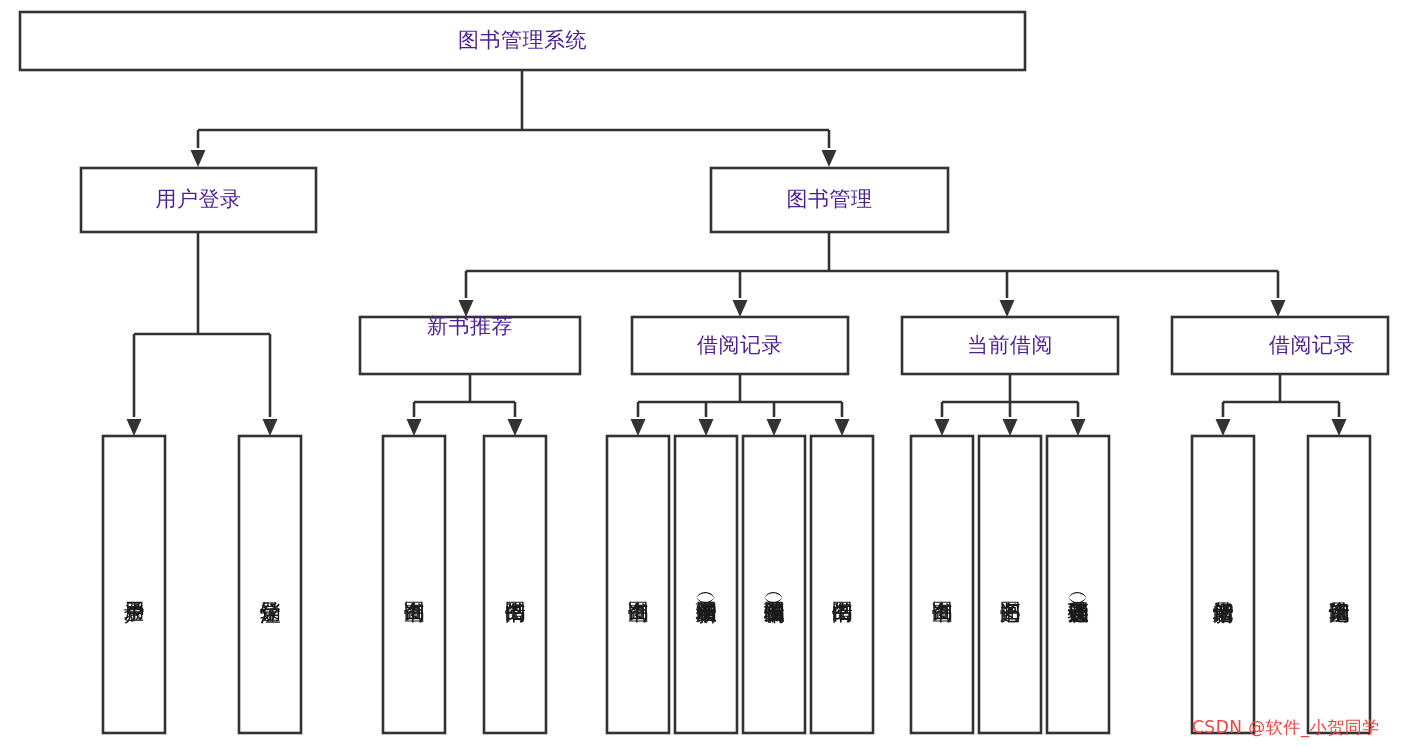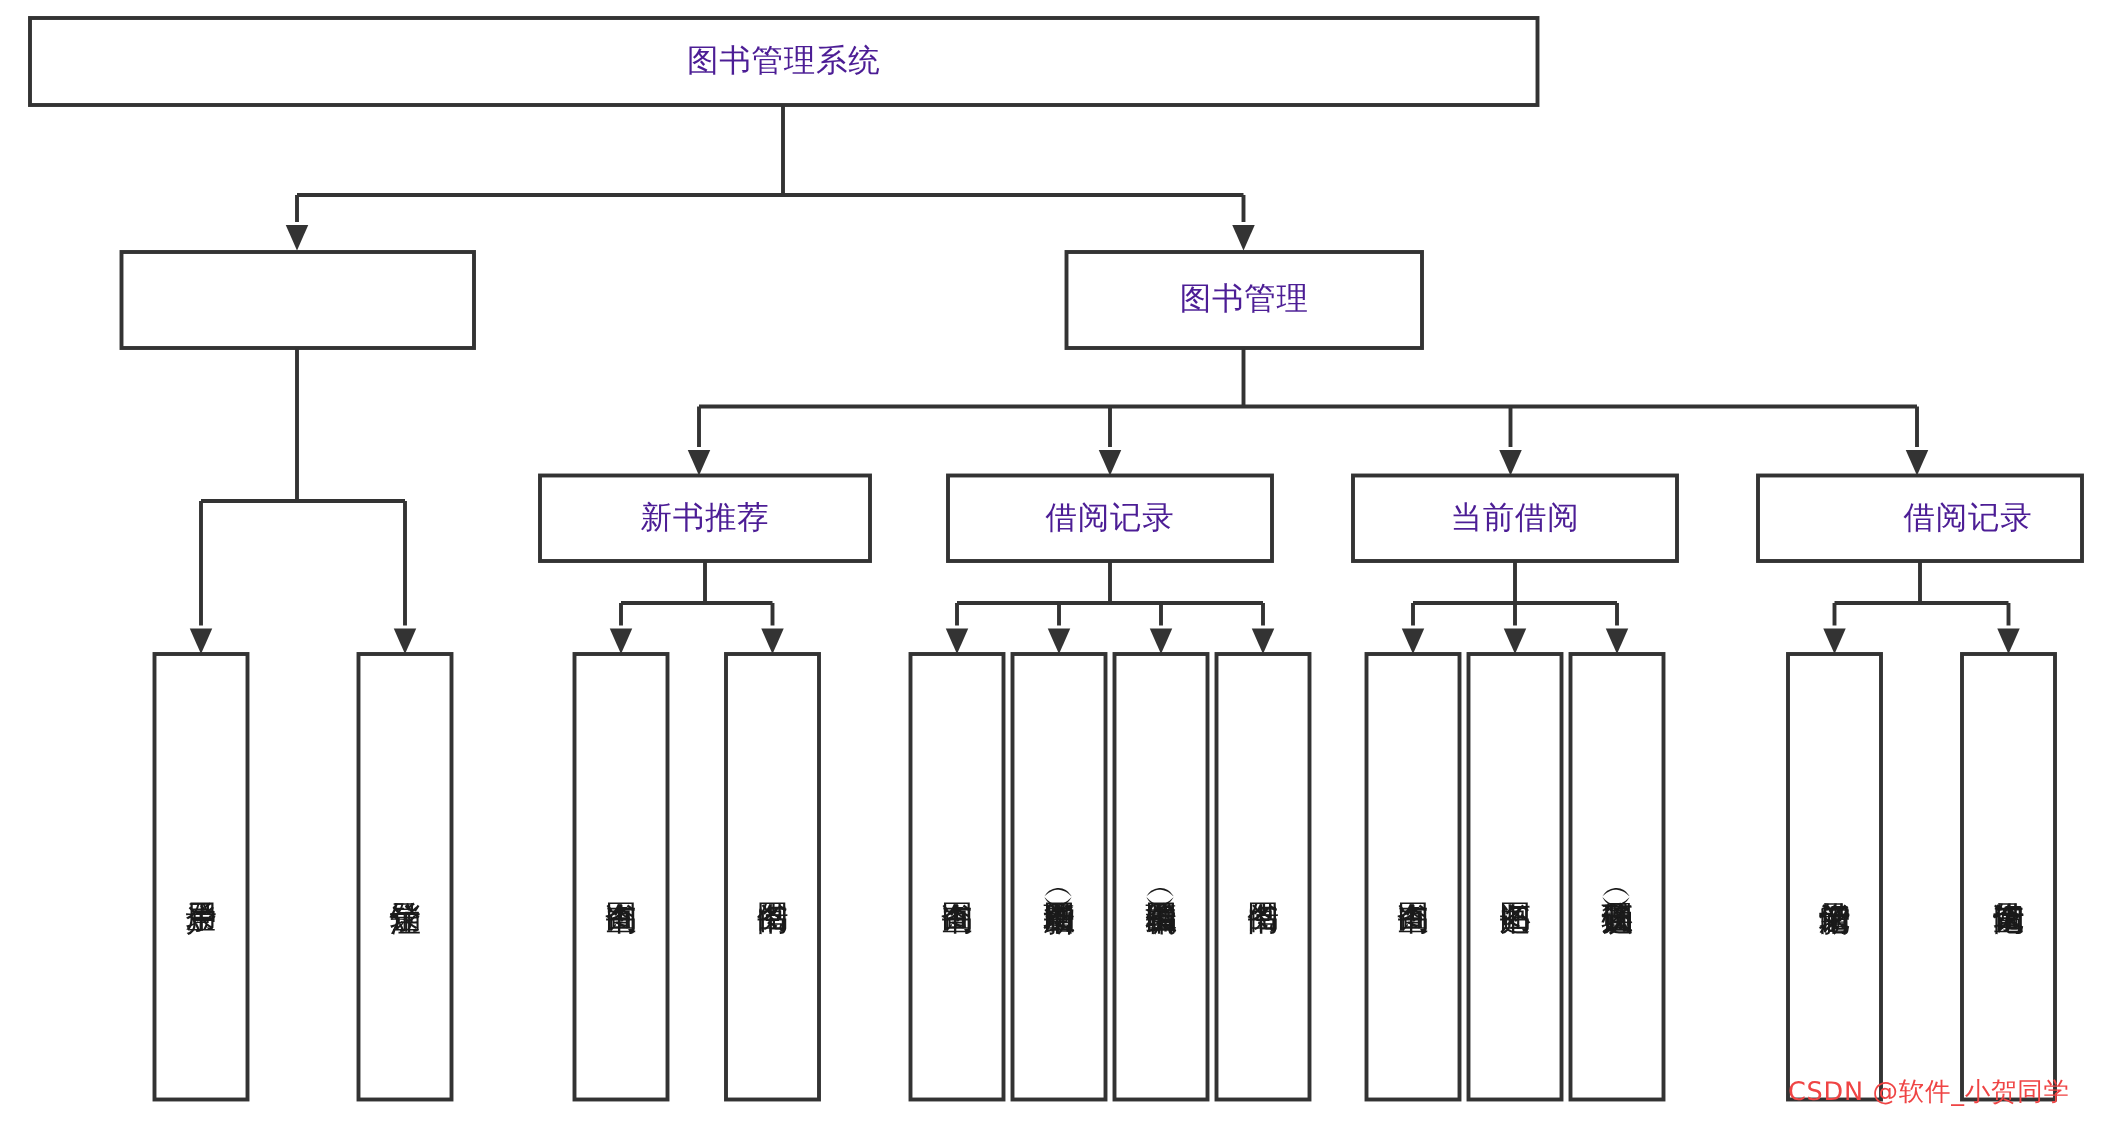--- a/index.html
+++ b/index.html
@@ -186,24 +186,25 @@
     <rect class="node-box" x="911" y="436" width="62" height="297"></rect>
     <rect class="node-box" x="979" y="436" width="62" height="297"></rect>
     <rect class="node-box" x="1047" y="436" width="62" height="297"></rect>
 
     <rect class="node-box" x="1192" y="436" width="62" height="297"></rect>
     <rect class="node-box" x="1308" y="436" width="62" height="297"></rect>
   </svg>
 
   <div class="node-label-h" style="left:20px; top:12px; width:1005px; height:58px;">图书管理系统</div>
 
+  <div class="node-label-h" style="left:81px; top:168px; width:235px; height:64px;">用户登录</div>
 
   <div class="node-label-h" style="left:711px; top:168px; width:237px; height:64px;">图书管理</div>
 
-  <div class="node-label-h" style="left:360px; top:317px; width:220px; height:57px;">新书推荐</div>
+  <div class="node-label-h" style="left:360px; top:298px; width:220px; height:57px;">新书推荐</div>
 
   <div class="node-label-h" style="left:632px; top:317px; width:216px; height:57px;">借阅记录</div>
 
   <div class="node-label-h" style="left:902px; top:317px; width:216px; height:57px;">当前借阅</div>
 
   <div class="node-label-h" style="left:1172px; top:317px; width:216px; height:57px;padding-left:32px;">借阅记录</div>
 
   <div class="node-label-v" style="left:103px; top:436px; width:62px; height:297px;">用户登录</div>
 
   <div class="node-label-v" style="left:239px; top:436px; width:62px; height:297px;">注销登录</div>

